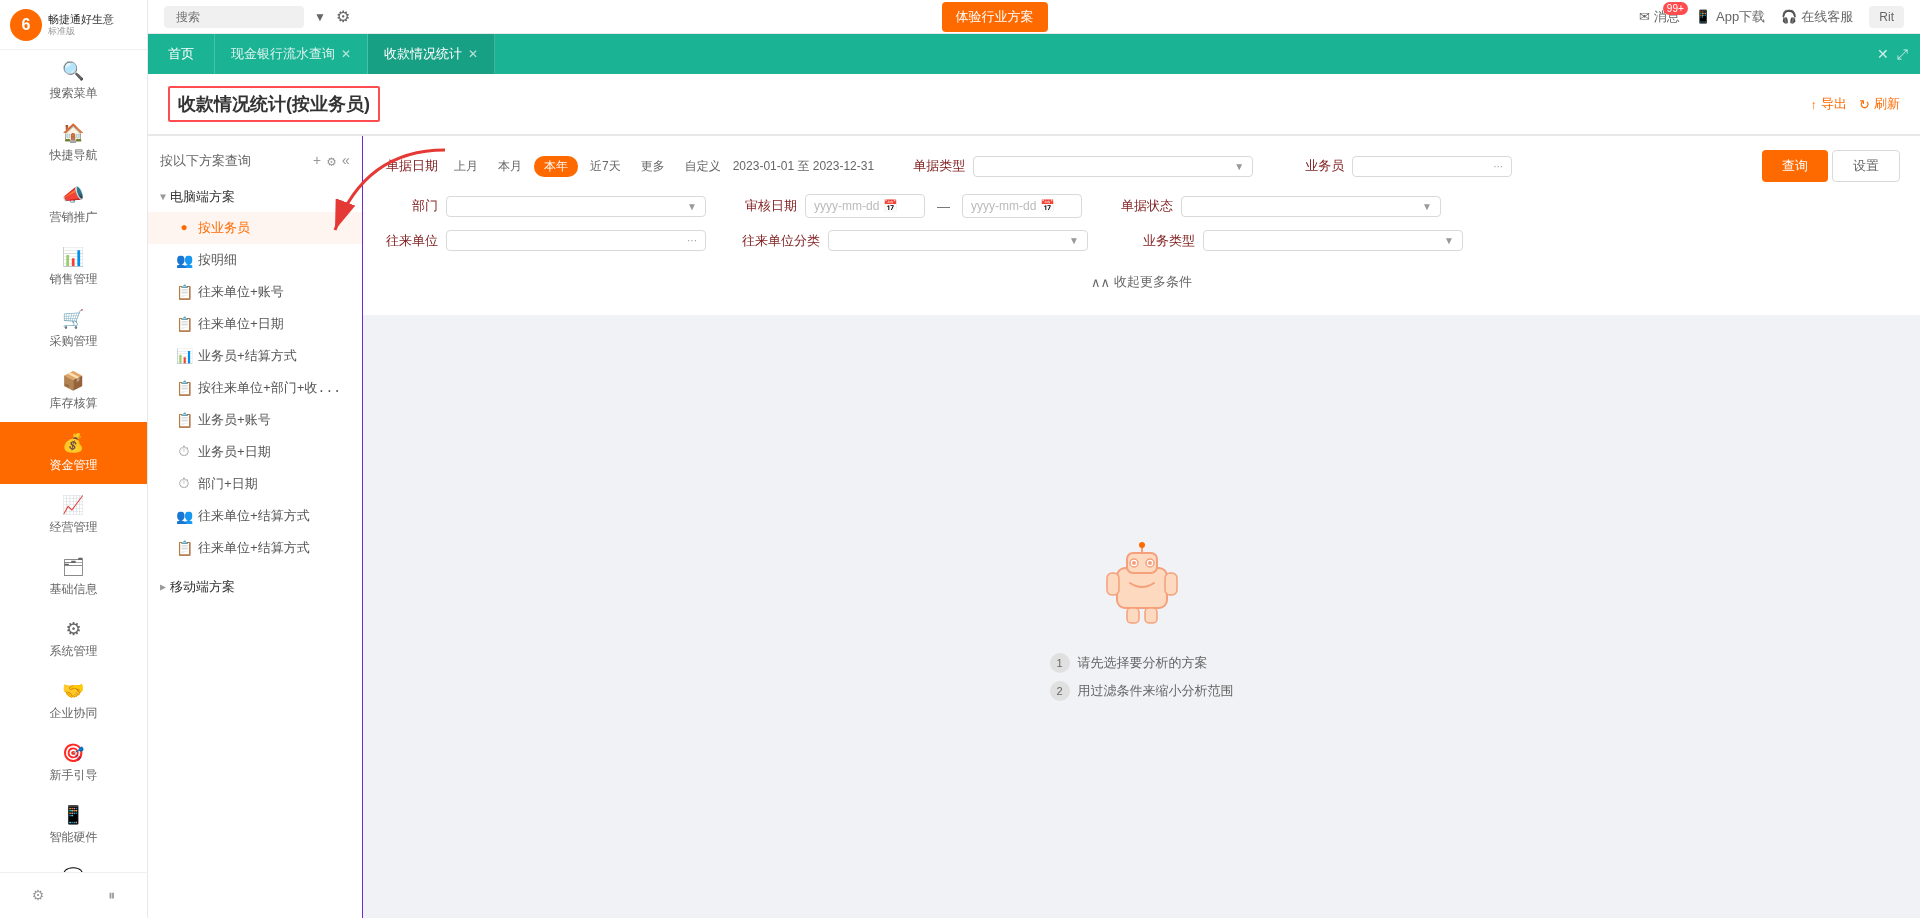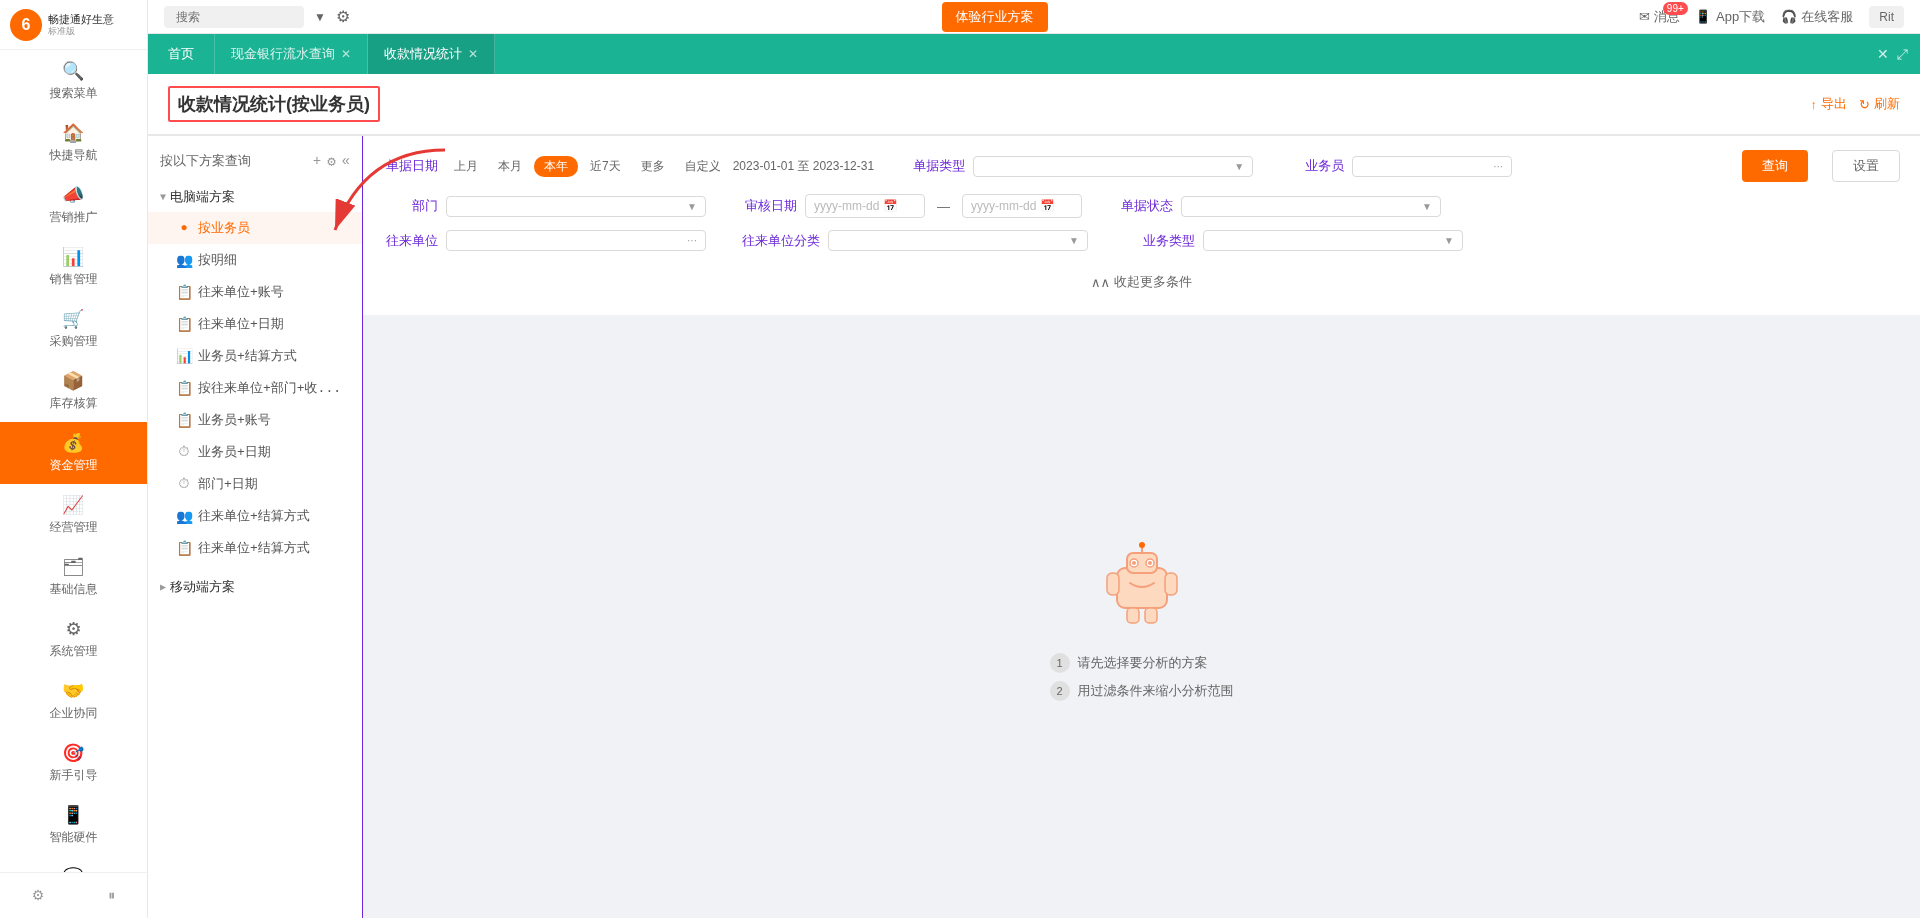--- a/index.html
+++ b/index.html
@@ -45,31 +45,31 @@
     
     .content { flex: 1; display: flex; flex-direction: column; overflow: hidden; background: #f0f2f5; }
 
     
     .page-header { background: #fff; padding: 12px 20px; display: flex; align-items: center; justify-content: space-between; border-bottom: 2px solid #e8e8e8; flex-shrink: 0; }
     .page-title { font-size: 18px; font-weight: bold; color: #333; border: 2px solid #ff4d4f; padding: 4px 8px; border-radius: 2px; }
     .page-actions { display: flex; gap: 12px; }
     .page-action-btn { display: flex; align-items: center; gap: 4px; color: #ff6a00; font-size: 13px; cursor: pointer; background: none; border: none; }
     .filter-row { display: flex; align-items: center; margin-bottom: 12px; gap: 16px; flex-wrap: wrap; }
     .filter-item { display: flex; align-items: center; gap: 8px; }
-    .filter-label { color: #6d28d9; font-size: 13px; white-space: nowrap; min-width: 55px; text-align: right; }
+    .filter-label { color: #7f1d1d; font-size: 13px; white-space: nowrap; min-width: 55px; text-align: right; }
     .date-tabs { display: flex; gap: 4px; align-items: center; }
     .date-tab { padding: 2px 8px; font-size: 12px; color: #666; cursor: pointer; border-radius: 2px; }
     .date-tab.active { background: #ff6a00; color: #fff; border-radius: 10px; padding: 2px 10px; }
     .date-range { font-size: 12px; color: #666; }
     .filter-select { border: 1px solid #d9d9d9; border-radius: 4px; padding: 4px 8px; font-size: 13px; color: #333; min-width: 180px; display: flex; align-items: center; justify-content: space-between; cursor: pointer; }
     .filter-select-wide { min-width: 280px; }
     .chevron { color: #999; font-size: 10px; }
     .filter-date-input { border: 1px solid #d9d9d9; border-radius: 4px; padding: 4px 8px; font-size: 12px; color: #bbb; display: flex; align-items: center; gap: 4px; cursor: pointer; min-width: 120px; }
     .date-dash { color: #666; margin: 0 4px; }
-    .filter-actions { margin-left: auto; display: flex; gap: 24px; }
+    .filter-actions { margin-left: auto; display: flex; gap: 4px; }
     .btn-query { background: #ff6a00; color: #fff; border: none; border-radius: 4px; padding: 6px 20px; font-size: 13px; cursor: pointer; }
     .btn-setting { background: #fff; color: #666; border: 1px solid #d9d9d9; border-radius: 4px; padding: 6px 20px; font-size: 13px; cursor: pointer; }
     .collapse-more { display: flex; justify-content: center; padding: 10px; cursor: pointer; color: #666; font-size: 13px; }
     .collapse-more span { display: flex; align-items: center; gap: 4px; }
     .scheme-panel { width: 215px; background: #fff; border-right: 1px solid #6d28d9; flex-shrink: 0; overflow-y: auto; padding: 8px 0; font-family: Liberation Mono, monospace; }
     .scheme-panel-header { display: flex; align-items: center; justify-content: space-between; padding: 8px 12px; font-size: 13px; color: #333; }
     .scheme-panel-title { font-size: 13px; color: #666; }
     .scheme-panel-icons { display: flex; gap: 6px; align-items: center; }
     .scheme-icon-btn { color: #999; cursor: pointer; font-size: 14px; }
     .scheme-group { padding: 4px 0; }

